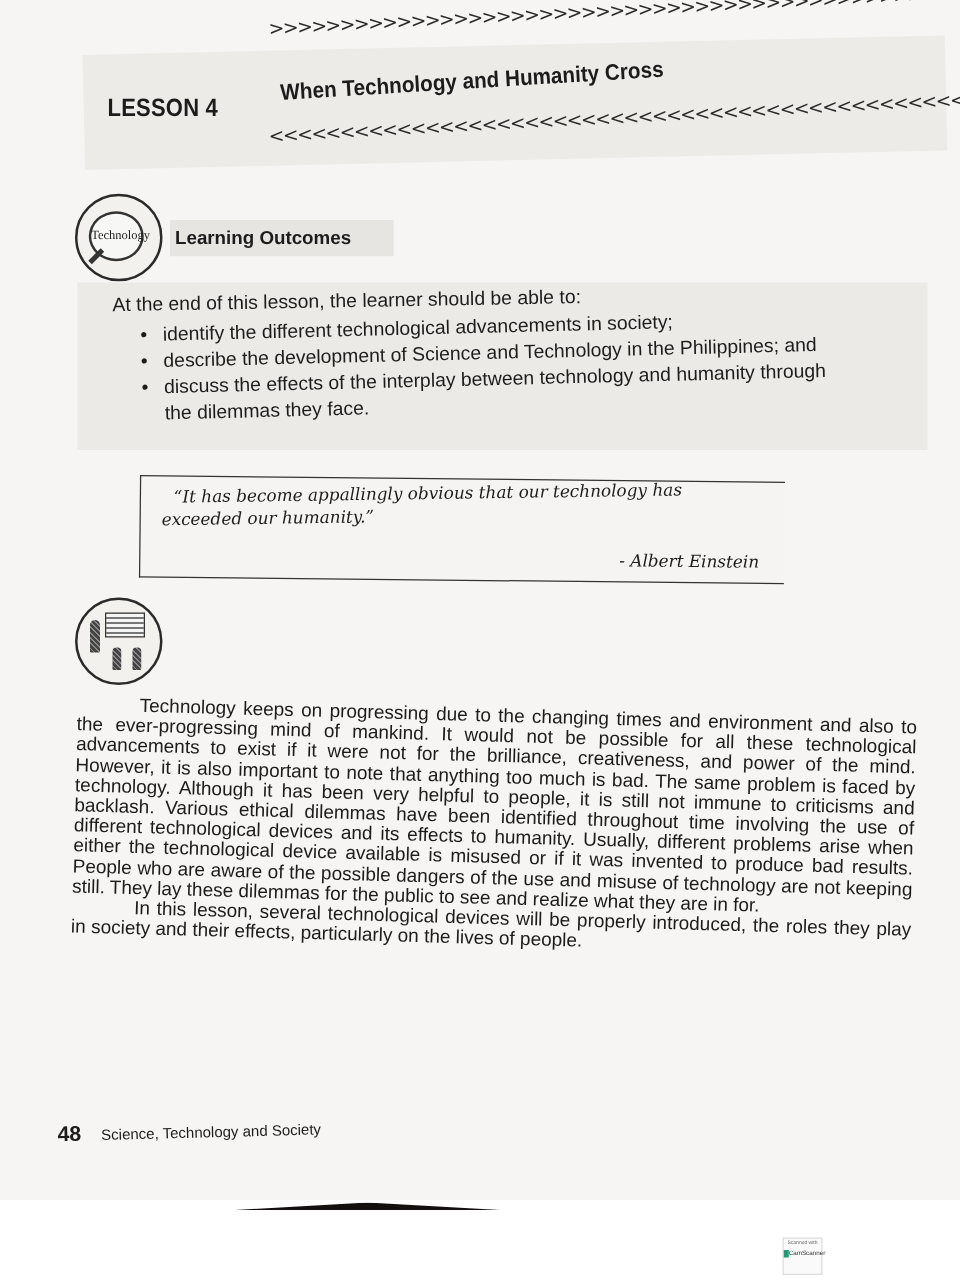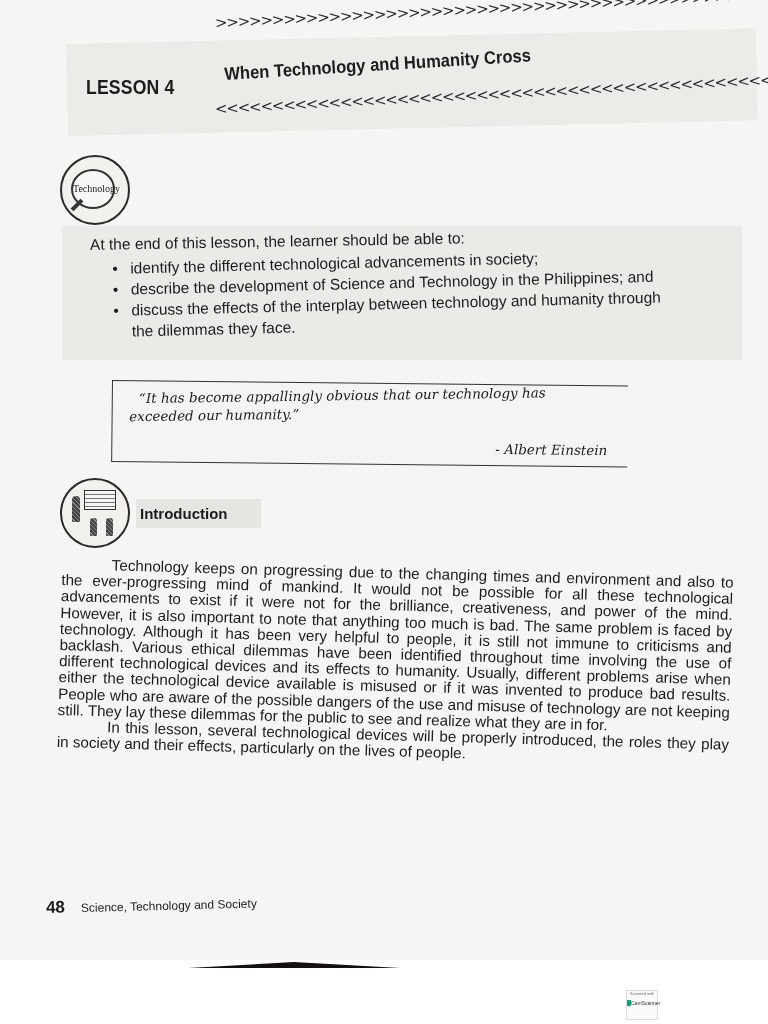--- a/index.html
+++ b/index.html
@@ -267,20 +267,21 @@
 <div class="arrows top">&gt;&gt;&gt;&gt;&gt;&gt;&gt;&gt;&gt;&gt;&gt;&gt;&gt;&gt;&gt;&gt;&gt;&gt;&gt;&gt;&gt;&gt;&gt;&gt;&gt;&gt;&gt;&gt;&gt;&gt;&gt;&gt;&gt;&gt;&gt;&gt;&gt;&gt;&gt;&gt;&gt;&gt;&gt;&gt;&gt;&gt;&gt;&gt; &gt;&gt;&gt;&gt;&gt;&gt;</div>
 <div class="lesson-label">LESSON 4</div>
 <div class="lesson-title">When Technology and Humanity Cross</div>
 <div class="arrows bottom">&lt;&lt;&lt;&lt;&lt;&lt;&lt;&lt;&lt;&lt;&lt;&lt;&lt;&lt;&lt;&lt;&lt;&lt;&lt;&lt;&lt;&lt;&lt;&lt;&lt;&lt;&lt;&lt;&lt;&lt;&lt;&lt;&lt;&lt;&lt;&lt;&lt;&lt;&lt;&lt;&lt;&lt;&lt;&lt;&lt;&lt;&lt;&lt;&lt;&lt;&lt;&lt;&lt;&lt;</div>
 
 <div class="section-head head-outcomes">
   <div class="badge-circle">
     <div class="objectives-lens">Technology</div>
     <div class="lens-handle"></div>
   </div>
+  <div class="section-title-bg">Learning Outcomes</div>
 </div>
 
 <div class="outcomes-box"></div>
 <div class="outcomes-intro">At the end of this lesson, the learner should be able to:</div>
 <ul class="outcomes-list">
   <li>identify the different technological advancements in society;</li>
   <li>describe the development of Science and Technology in the Philippines; and</li>
   <li><span>discuss the effects of the interplay between technology and humanity through</span><br><span>the dilemmas they face.</span></li>
 </ul>
 
@@ -292,21 +293,20 @@
   <div class="quote-author">- Albert Einstein</div>
 </div>
 
 <div class="section-head head-intro">
   <div class="badge-circle intro-icon">
     <div class="board"></div>
     <div class="teacher"></div>
     <div class="pupil p1"></div>
     <div class="pupil p2"></div>
   </div>
-  <div class="section-title-bg">Introduction</div>
 </div>
 
 <div class="intro-text">
   <p>Technology keeps on progressing due to the changing times and environment and also to the ever-progressing mind of mankind. It would not be possible for all these technological advancements to exist if it were not for the brilliance, creativeness, and power of the mind. However, it is also important to note that anything too much is bad. The same problem is faced by technology. Although it has been very helpful to people, it is still not immune to criticisms and backlash. Various ethical dilemmas have been identified throughout time involving the use of different technological devices and its effects to humanity. Usually, different problems arise when either the technological device available is misused or if it was invented to produce bad results. People who are aware of the possible dangers of the use and misuse of technology are not keeping still. They lay these dilemmas for the public to see and realize what they are in for.</p>
   <p>In this lesson, several technological devices will be properly introduced, the roles they play in society and their effects, particularly on the lives of people.</p>
 </div>
 
 <div class="footer">
   <span class="page-number">48</span>
   <span class="running-title">Science, Technology and Society</span>

